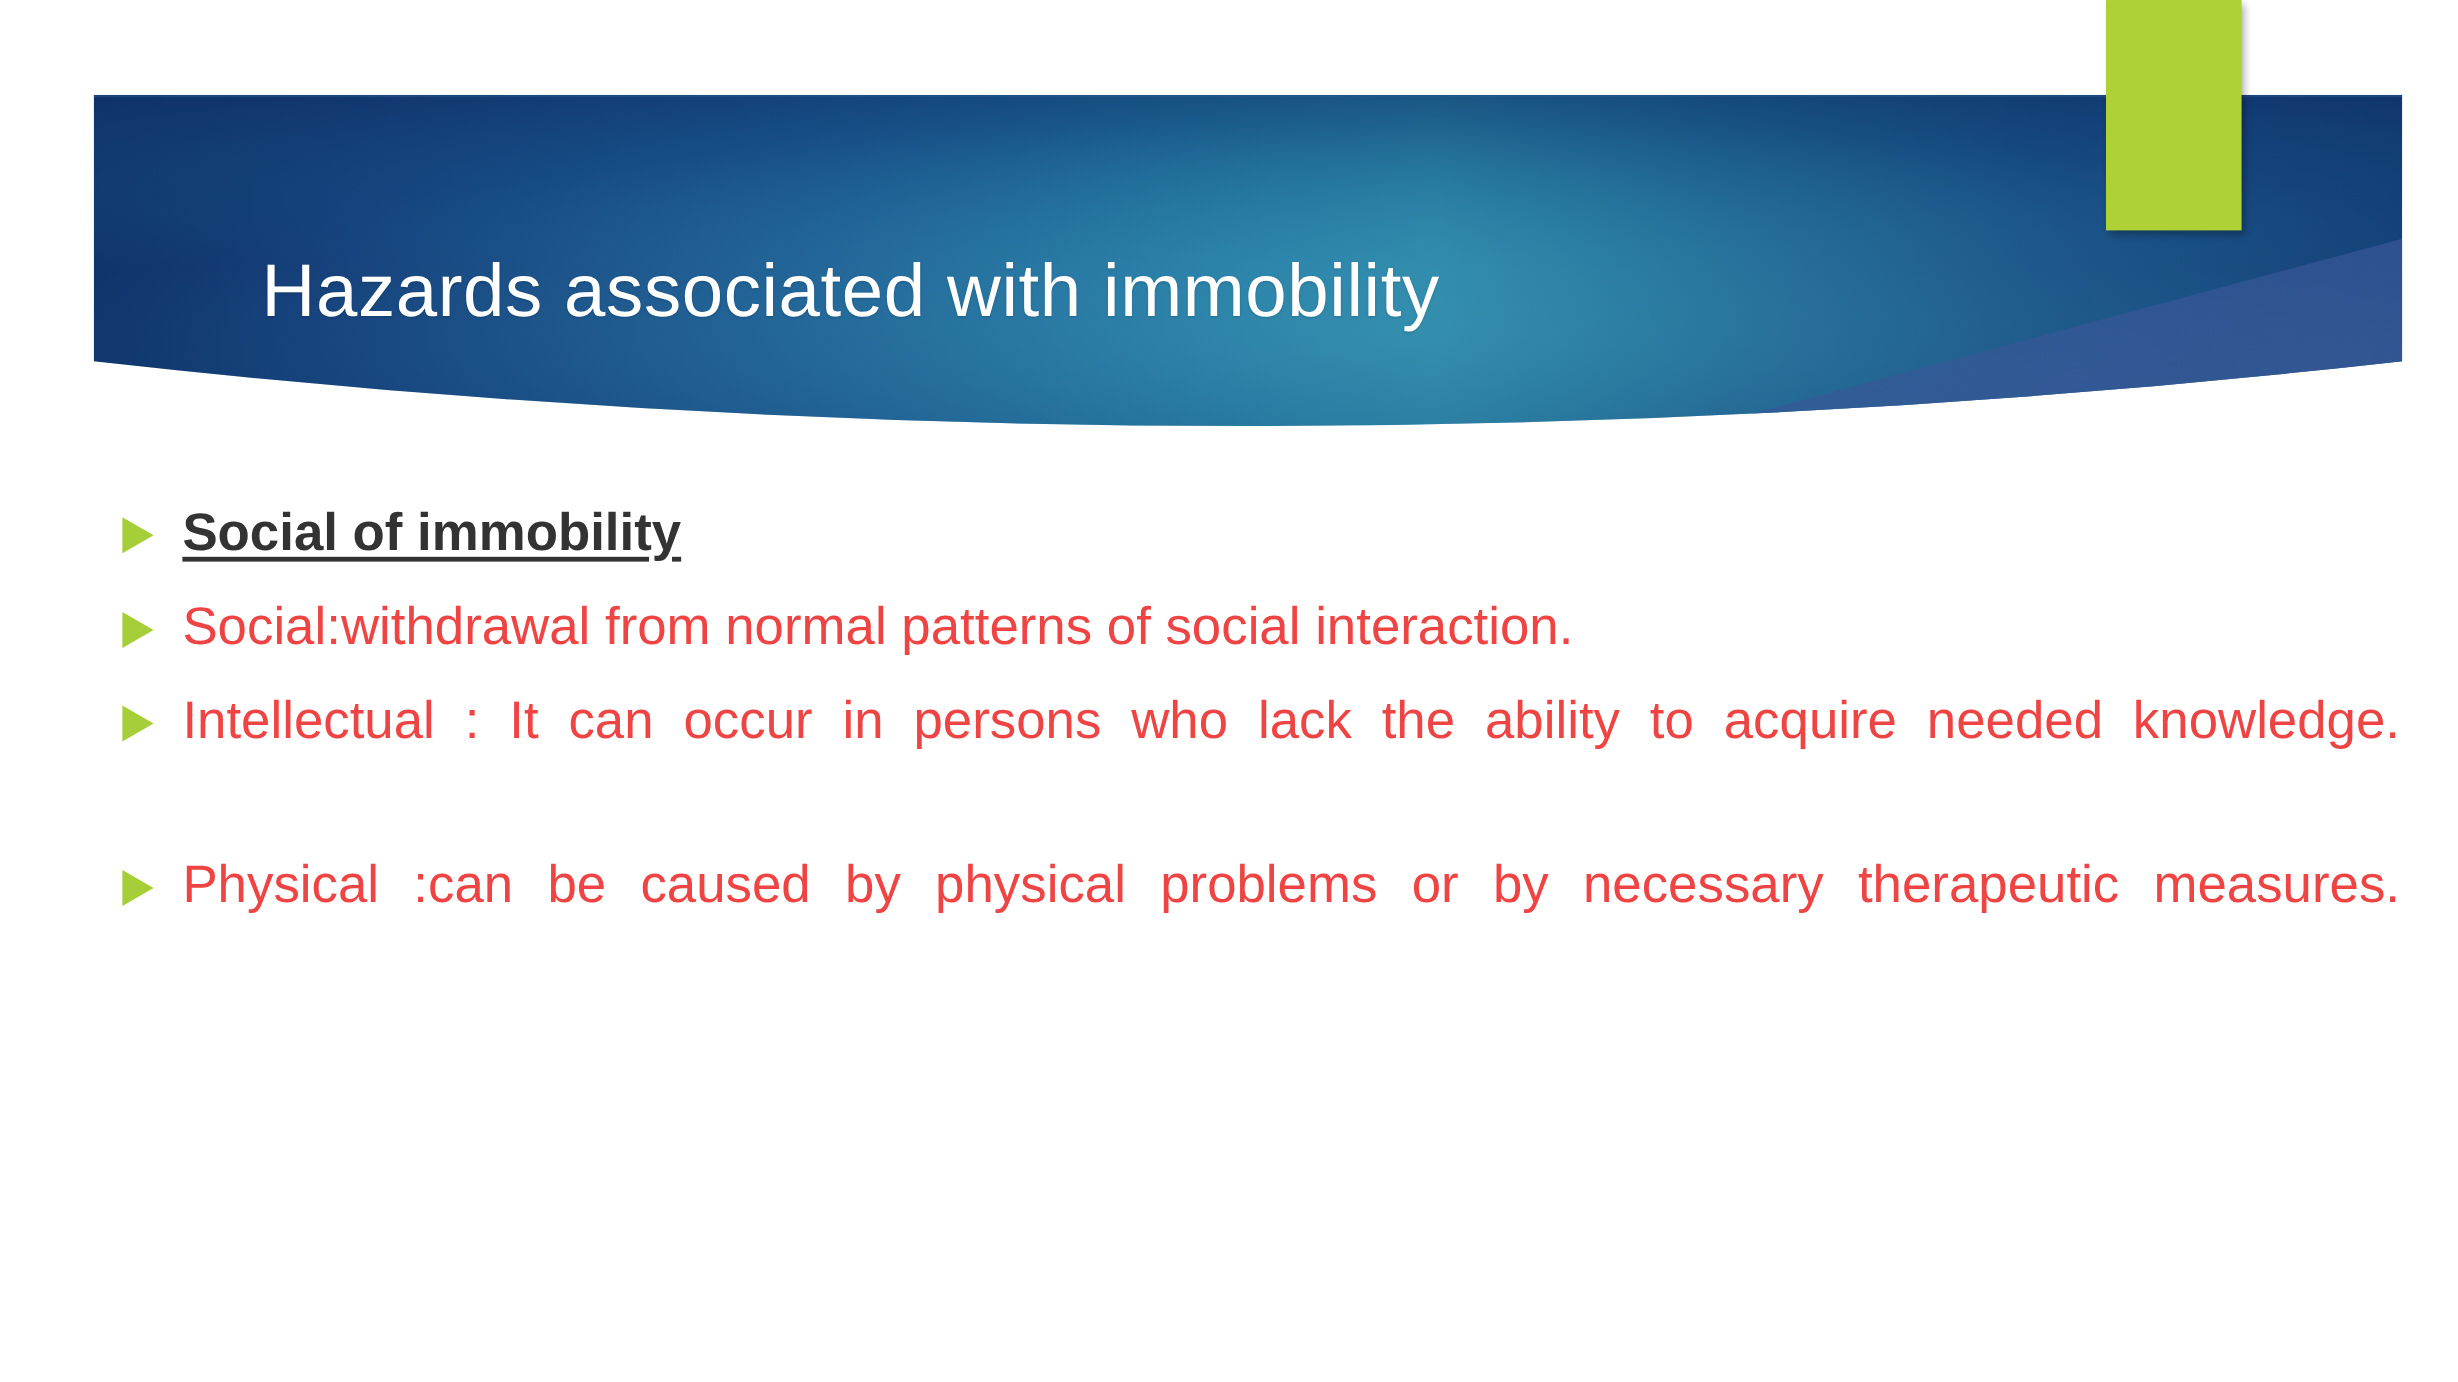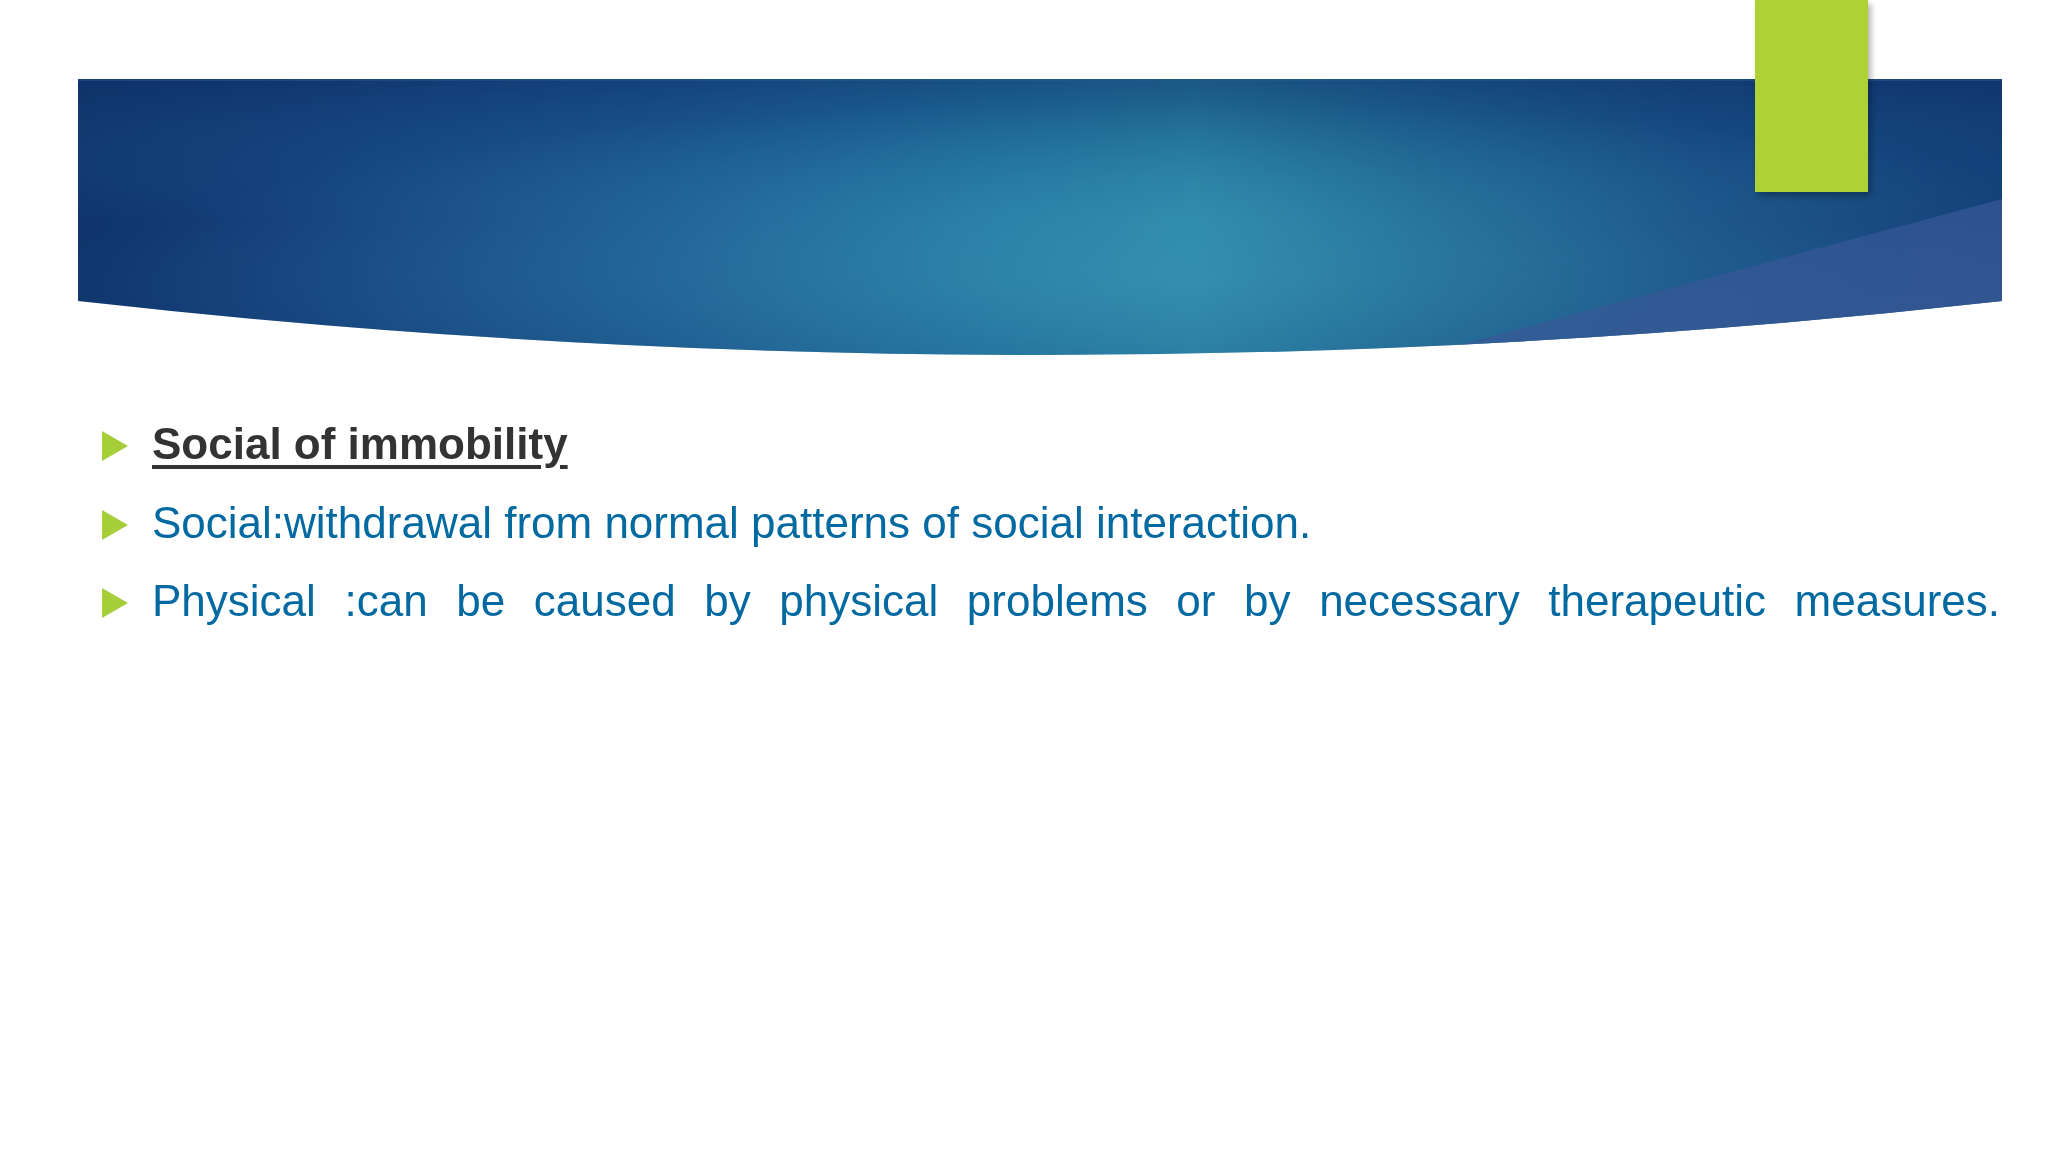--- a/index.html
+++ b/index.html
@@ -83,21 +83,21 @@
     flex: 0 0 auto;
     width: 52px;
     padding-top: 14px;
     display: flex;
     justify-content: flex-start;
   }
   .bullet-marker svg { display: block; }
 
   .bullet-text {
     flex: 1 1 auto;
-    color: #0369a1;
+    color: #ef4444;
     font-family: "Liberation Sans", sans-serif;
     font-size: 44px;
     line-height: 1.33;
     text-align: justify;
     text-justify: inter-word;
     hyphens: none;
   }
   .bullet-text.heading {
     font-weight: bold;
     text-decoration: underline;
@@ -154,20 +154,21 @@
         <rect x="0" y="0" width="1924" height="320" fill="url(#glow)"></rect>
       </g>
 
       <g clip-path="url(#bannerClip)">
         <path d="M1180,320 L1924,120 L1924,320 Z" fill="url(#wedgeGrad)" opacity="0.75"></path>
       </g>
 
       <path d="M0,1 H1924" stroke="#2B5A92" stroke-width="2" opacity="0.45" fill="none"></path>
     </svg>
 
+    <div class="title-text">Hazards  associated  with  immobility</div>
   </div>
 
   <div class="accent-bar"></div>
 
   <div class="body">
 
     <div class="bullet-row">
       <span class="bullet-marker">
         <svg width="30" height="34" viewBox="0 0 30 34" xmlns="http://www.w3.org/2000/svg">
           <polygon points="2,2 28,17 2,32" fill="#A6CE39"></polygon>
@@ -179,20 +180,28 @@
     <div class="bullet-row">
       <span class="bullet-marker">
         <svg width="30" height="34" viewBox="0 0 30 34" xmlns="http://www.w3.org/2000/svg">
           <polygon points="2,2 28,17 2,32" fill="#A6CE39"></polygon>
         </svg>
       </span>
       <span class="bullet-text">Social:withdrawal  from  normal  patterns  of  social  interaction.</span>
     </div>
 
 
+    <div class="bullet-row">
+      <span class="bullet-marker">
+        <svg width="30" height="34" viewBox="0 0 30 34" xmlns="http://www.w3.org/2000/svg">
+          <polygon points="2,2 28,17 2,32" fill="#A6CE39"></polygon>
+        </svg>
+      </span>
+      <span class="bullet-text justified">Intellectual : It  can  occur in  persons  who lack  the  ability  to  acquire  needed  knowledge.</span>
+    </div>
 
     <div class="bullet-row">
       <span class="bullet-marker">
         <svg width="30" height="34" viewBox="0 0 30 34" xmlns="http://www.w3.org/2000/svg">
           <polygon points="2,2 28,17 2,32" fill="#A6CE39"></polygon>
         </svg>
       </span>
       <span class="bullet-text justified">Physical  :can be  caused  by  physical  problems  or  by  necessary therapeutic  measures.</span>
     </div>
 

